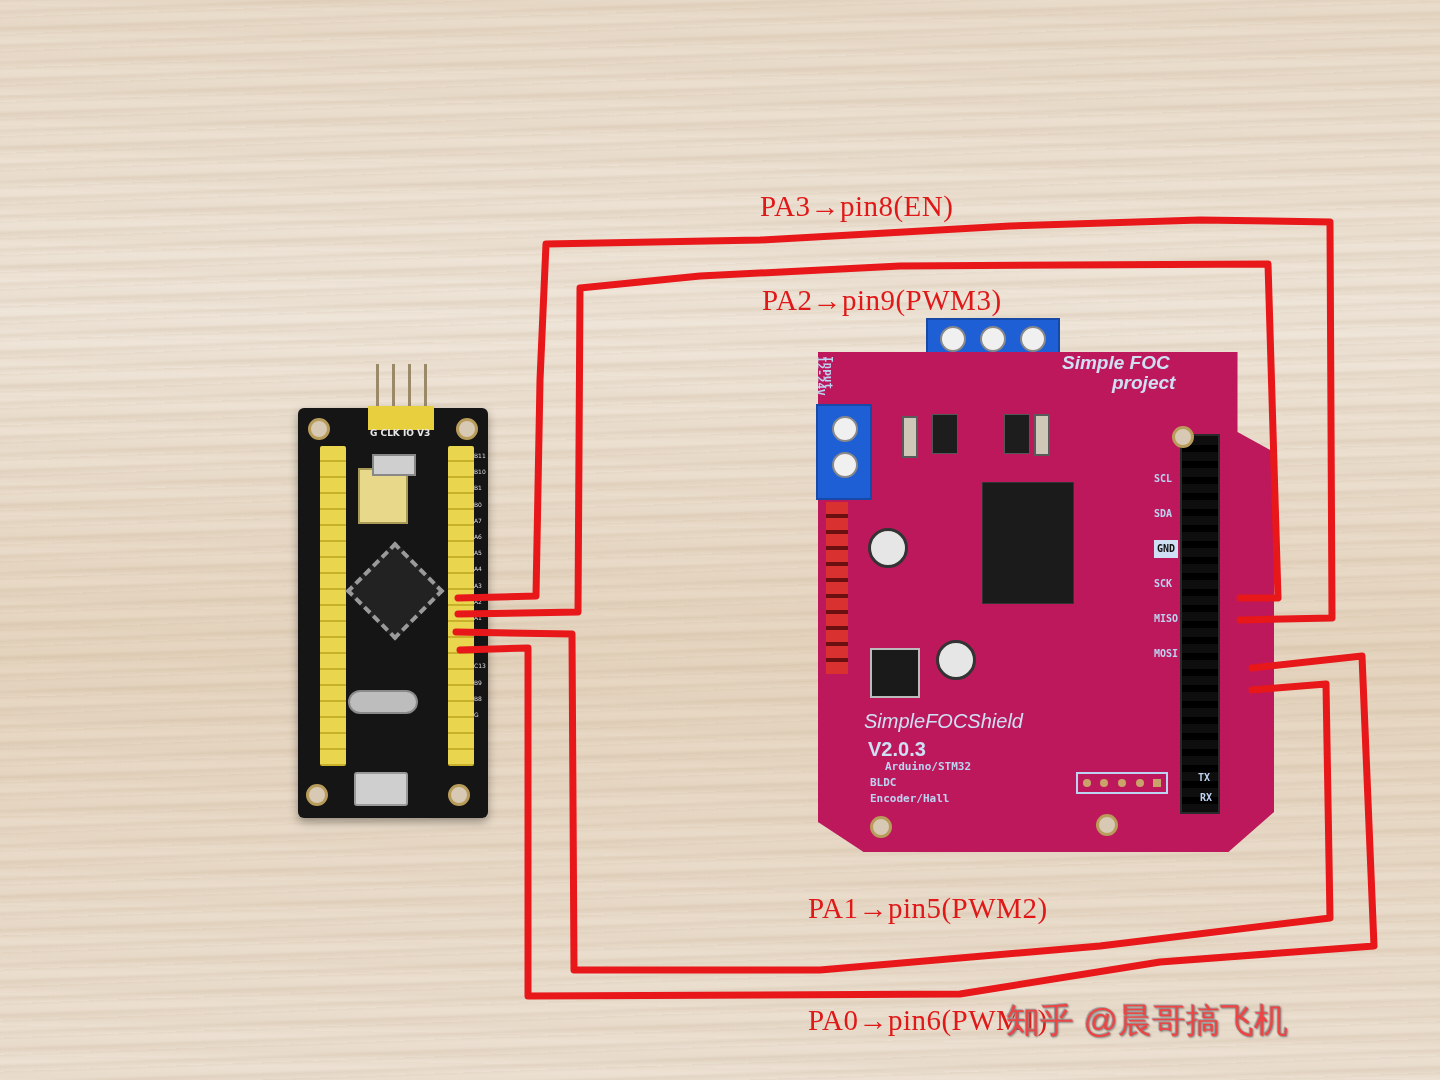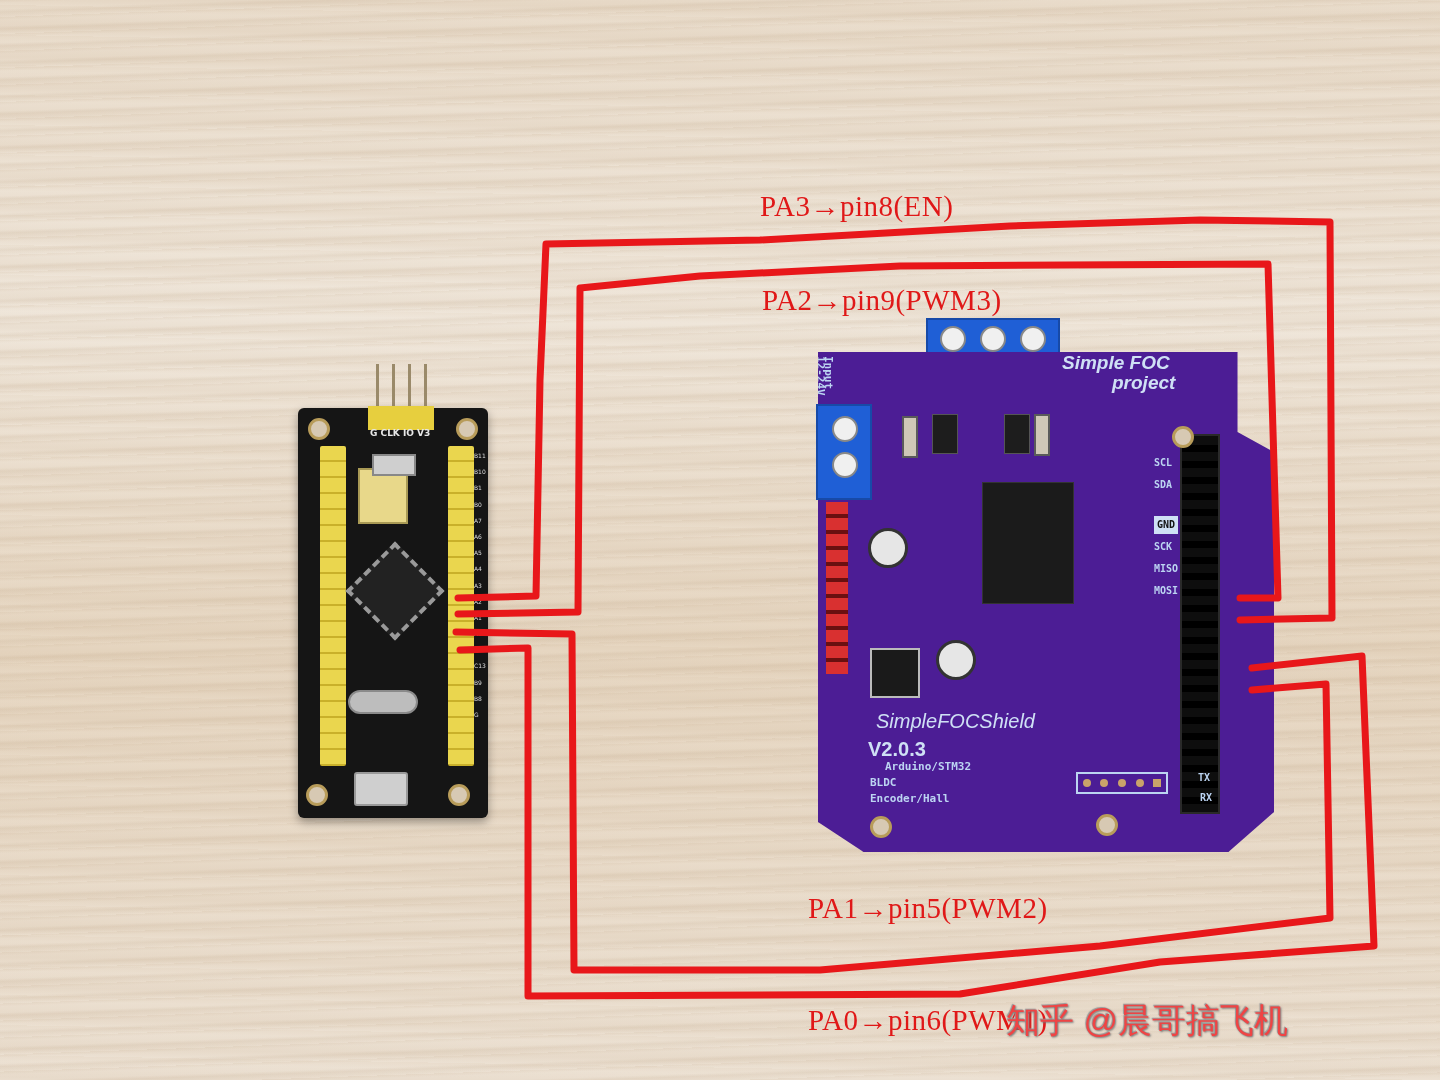--- a/index.html
+++ b/index.html
@@ -23,21 +23,21 @@
   .pin-lbl { color:#ddd; font-size:6px; font-family:"DejaVu Sans", sans-serif; }
   .chip { width:70px; height:70px; background:#222; transform:rotate(45deg); border:4px dashed #9a9a9a; box-sizing:border-box; }
   .crystal { width:70px; height:24px; background:#bdbdbd; border-radius:12px; border:2px solid #8a8a8a; box-sizing:border-box; }
   .usb { width:54px; height:34px; background:#cfcfcf; border-radius:3px; border:2px solid #999; box-sizing:border-box; }
   .top-hdr { width:66px; height:24px; background:#e7cf3e; }
   .top-pin { width:3px; height:44px; background:#9a8a6a; }
   .silk { color:#e8e8e8; font-weight:bold; font-family:"DejaVu Sans", sans-serif; }
 
   
   .shield {
-    left:818px; top:352px; width:456px; height:500px; background:#4c1d95;
+    left:818px; top:352px; width:456px; height:500px; background:#be185d;
     clip-path: polygon(0 0, 92% 0, 92% 16%, 100% 20%, 100% 92%, 90% 100%, 10% 100%, 0 94%);
     box-shadow:0 4px 10px rgba(0,0,0,0.35);
   }
   .terminal { background:#1f5fd6; border:2px solid #174aa8; box-sizing:border-box; }
   .screw { width:26px; height:26px; border-radius:50%; background:#f0f0f0; border:2px solid #888; box-sizing:border-box; }
   .fem-hdr { background:#0e0e0e; border:2px solid #2a2a2a; box-sizing:border-box;
     background-image: repeating-linear-gradient(180deg, #0e0e0e 0 9px, #000 9px 16px); }
   .red-hdr { background:#d93030; background-image: repeating-linear-gradient(180deg, #d93030 0 12px, #6a1010 12px 16px); }
   .ic-big { width:90px; height:120px; background:#1b1b1b; border:1px solid #333; }
   .cap { width:40px; height:40px; border-radius:50%; background:#e6e6e6; border:3px solid #333; box-sizing:border-box; }
@@ -113,30 +113,30 @@
   <div class="abs" style="left:114px;top:62px;width:24px;height:38px;background:#1d1d1d;border:1px solid #555;"></div>
   <div class="abs" style="left:186px;top:62px;width:24px;height:38px;background:#1d1d1d;border:1px solid #555;"></div>
   <div class="abs smd" style="left:216px;top:62px;width:16px;height:42px;"></div>
   <div class="abs ic-big" style="left:164px;top:130px;"></div>
   <div class="abs cap" style="left:50px;top:176px;"></div>
   <div class="abs cap" style="left:118px;top:288px;"></div>
   <div class="abs" style="left:52px;top:296px;width:50px;height:50px;background:#1a1a1a;border:2px solid #bbb;box-sizing:border-box;"></div>
   <div class="abs red-hdr" style="left:8px;top:150px;width:22px;height:172px;"></div>
   <div class="abs fem-hdr" style="left:362px;top:82px;width:40px;height:380px;"></div>
 
-  <div class="abs" style="left:336px;top:102px;display:flex;flex-direction:column;gap:4px;font-size:10px;line-height:18px;">
+  <div class="abs" style="left:336px;top:118px;display:flex;flex-direction:column;gap:17px;font-size:10px;line-height:18px;">
     <span class="shield-lbl">SCL</span>
     <span class="shield-lbl">SDA</span>
-    <span class="shield-lbl gnd-box" style="margin-top:18px;">GND</span>
+    <span class="shield-lbl gnd-box" style="">GND</span>
     <span class="shield-lbl">SCK</span>
     <span class="shield-lbl">MISO</span>
     <span class="shield-lbl">MOSI</span>
   </div>
 
-  <div class="abs shield-title" style="left:46px;top:358px;font-size:20px;font-weight:normal;margin-left:12px;">SimpleFOCShield</div>
+  <div class="abs shield-title" style="left:46px;top:358px;font-size:20px;font-weight:normal;">SimpleFOCShield</div>
   <div class="abs shield-title" style="left:50px;top:386px;font-size:20px;font-style:normal;">V2.0.3</div>
   <div class="abs shield-lbl" style="left:67px;top:408px;font-size:11px;">Arduino/STM32</div>
   <div class="abs shield-lbl" style="left:52px;top:424px;font-size:11px;">BLDC</div>
   <div class="abs shield-lbl" style="left:52px;top:440px;font-size:11px;">Encoder/Hall</div>
 
   <div class="abs" style="left:258px;top:420px;width:92px;height:22px;border:2px solid #bcd4f2;box-sizing:border-box;display:flex;justify-content:space-around;align-items:center;">
     <span style="width:8px;height:8px;border-radius:50%;background:#c9a36a;"></span>
     <span style="width:8px;height:8px;border-radius:50%;background:#c9a36a;"></span>
     <span style="width:8px;height:8px;border-radius:50%;background:#c9a36a;"></span>
     <span style="width:8px;height:8px;border-radius:50%;background:#c9a36a;"></span>

